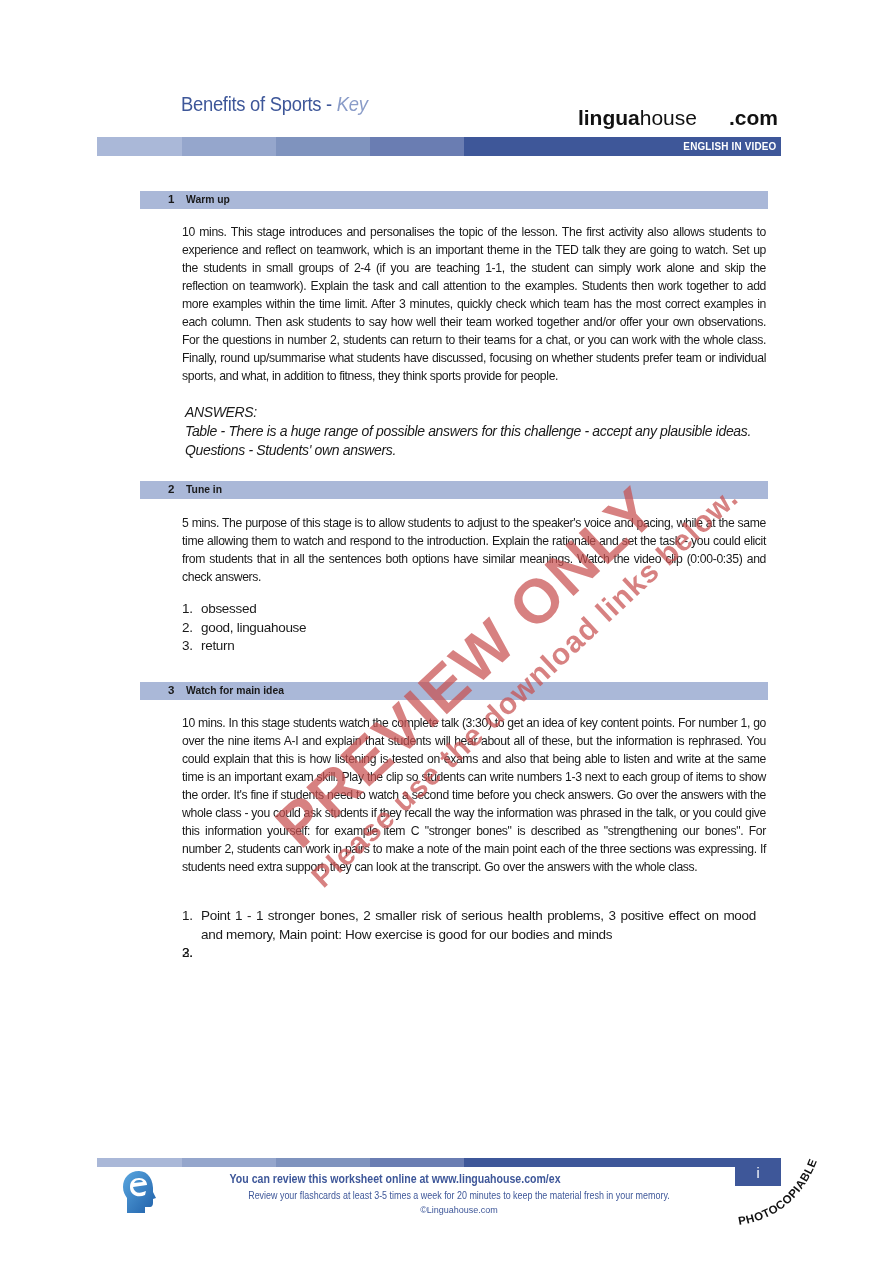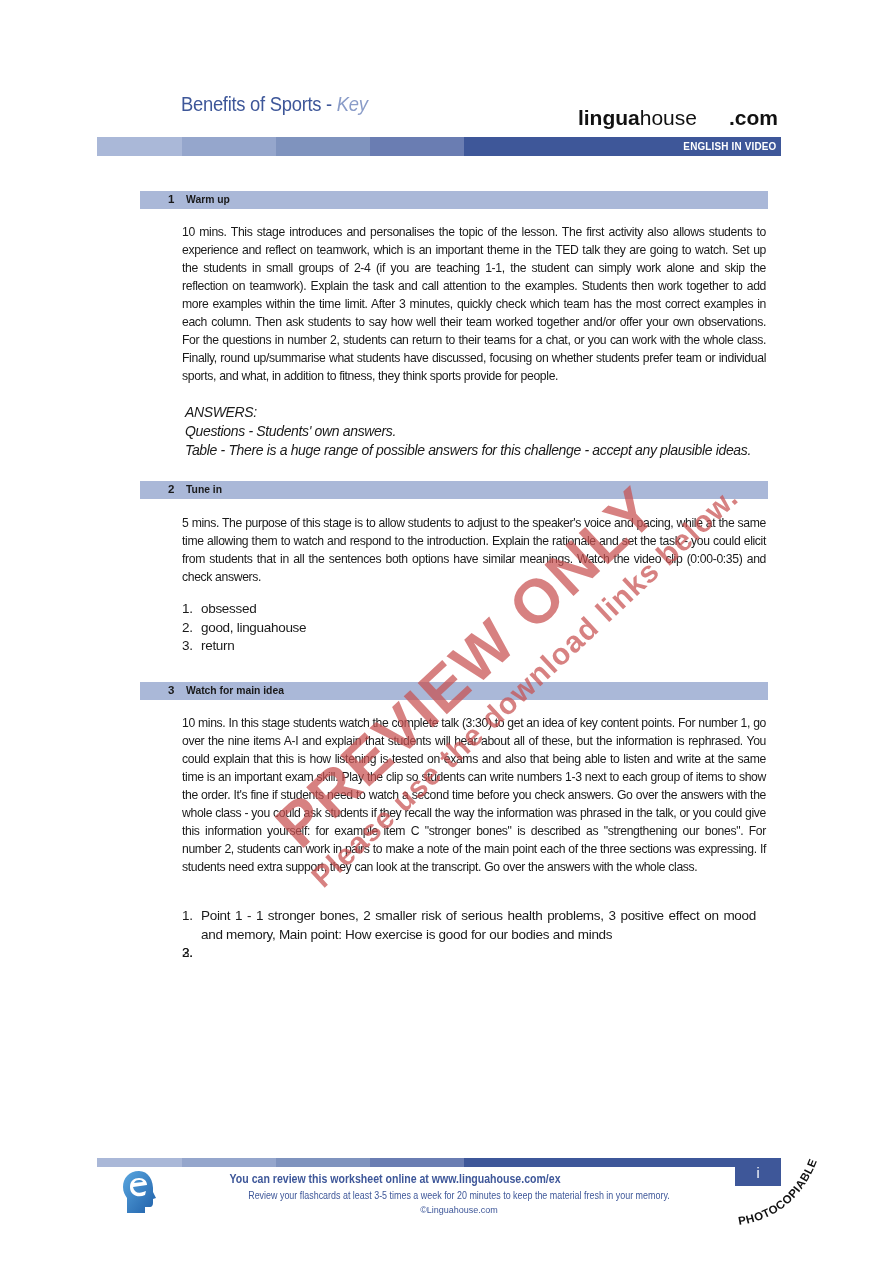--- a/index.html
+++ b/index.html
@@ -86,22 +86,22 @@
   </div>
 </div>
 
 <div class="section-bar" style="top:191px;">
   <span class="num">1</span>
   <span class="title">Warm up</span>
 </div>
 <div class="para" style="top:223px;">10 mins.  This stage introduces and personalises the topic of the lesson.  The first activity also allows students to experience and reflect on teamwork, which is an important theme in the TED talk they are going to watch.  Set up the students in small groups of 2-4 (if you are teaching 1-1, the student can simply work alone and skip the reflection on teamwork).  Explain the task and call attention to the examples.  Students then work together to add more examples within the time limit. After 3 minutes, quickly check which team has the most correct examples in each column.  Then ask students to say how well their team worked together and/or offer your own observations.  For the questions in number 2, students can return to their teams for a chat, or you can work with the whole class.  Finally, round up/summarise what students have discussed, focusing on whether students prefer team or individual sports, and what, in addition to fitness, they think sports provide for people.</div>
 <div class="answers" style="top:403px;">
   <div>ANSWERS:</div>
+  <div>Table - There is a huge range of possible answers for this challenge - accept any plausible ideas.</div>
   <div>Questions - Students' own answers.</div>
-  <div>Table - There is a huge range of possible answers for this challenge - accept any plausible ideas.</div>
 </div>
 
 <div class="section-bar" style="top:481px;">
   <span class="num">2</span>
   <span class="title">Tune in</span>
 </div>
 <div class="para" style="top:514px;">5 mins.  The purpose of this stage is to allow students to adjust to the speaker's voice and pacing, while at the same time allowing them to watch and respond to the introduction.  Explain the rationale and set the task - you could elicit from students that in all the sentences both options have similar meanings.  Watch the video clip (0:00-0:35) and check answers.</div>
 <ol class="olist" style="top:600px;">
   <li><span class="n">1.</span><span>obsessed</span></li>
   <li><span class="n">2.</span><span>good, linguahouse</span></li>

